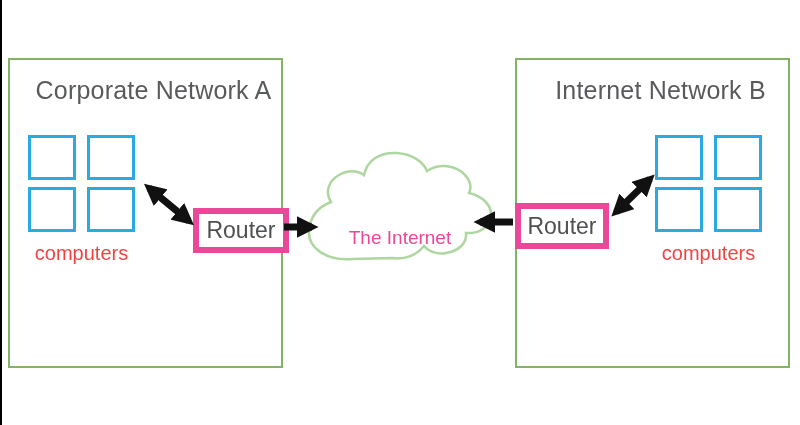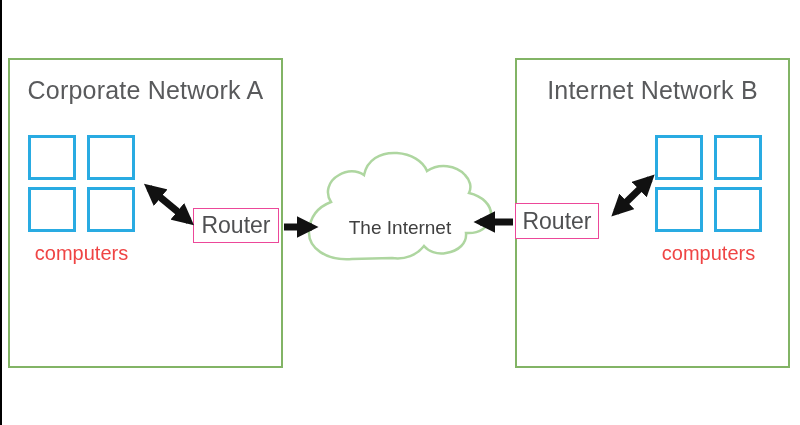--- a/index.html
+++ b/index.html
@@ -15,21 +15,21 @@
   .edge-line { position: absolute; left: 0; top: 0; width: 2px; height: 425px; background: #000000; }
 
   .net-box {
     position: absolute; top: 58px; width: 271px; height: 306px;
     border: 2px solid #82b465; background: #ffffff;
   }
   .net-a { left: 8px; }
   .net-b { left: 515px; }
 
   .net-title {
-    position: absolute; top: 16px; left: 0; width: 100%;
+    position: absolute; top: 16px; left: 8px; width: 100%;
     text-align: center; font-size: 25px; color: #595a5c; letter-spacing: 0.2px;
   }
 
   .pc-grid {
     position: absolute;
     display: grid;
     grid-template-columns: 48px 48px;
     grid-template-rows: 45px 45px;
     column-gap: 11px; row-gap: 7px;
   }
@@ -38,35 +38,35 @@
   .pc { border: 3px solid #29abe2; background: #ffffff; box-sizing: border-box; }
 
   .pc-label {
     position: absolute; top: 182px; width: 107px;
     text-align: center; font-size: 20px; color: #ef4444;
   }
   .label-a { left: 18px; }
   .label-b { left: 138px; }
 
   .router {
-    position: absolute; border: 1px solid #ec4899; background: #ffffff;
+    position: absolute; border: 6px solid #ec4899; background: #ffffff;
     display: flex; align-items: center; justify-content: center;
     font-size: 23px; color: #4f5052;
   }
   .router-a { left: 183px; top: 148px; width: 84px; height: 33px; }
   .router-b { left: -2px;  top: 143px; width: 82px; height: 34px; }
 
   .overlay { position: absolute; left: 0; top: 0; width: 800px; height: 425px; }
   .cloud { fill: #ffffff; stroke: #aed6a0; stroke-width: 2.5; }
   .arrow { stroke: #111111; stroke-width: 7; fill: none; }
   .arrowhead { fill: #111111; }
 
   .cloud-label {
-    position: absolute; left: 330px; top: 217px; width: 140px;
-    text-align: center; font-size: 19px; color: #404040;
+    position: absolute; left: 330px; top: 227px; width: 140px;
+    text-align: center; font-size: 19px; color: #ec4899;
   }
 </style>
 </head>
 <body>
 
 <div class="canvas">
 
   <div class="edge-line"></div>
 
   <div class="net-box net-a">

